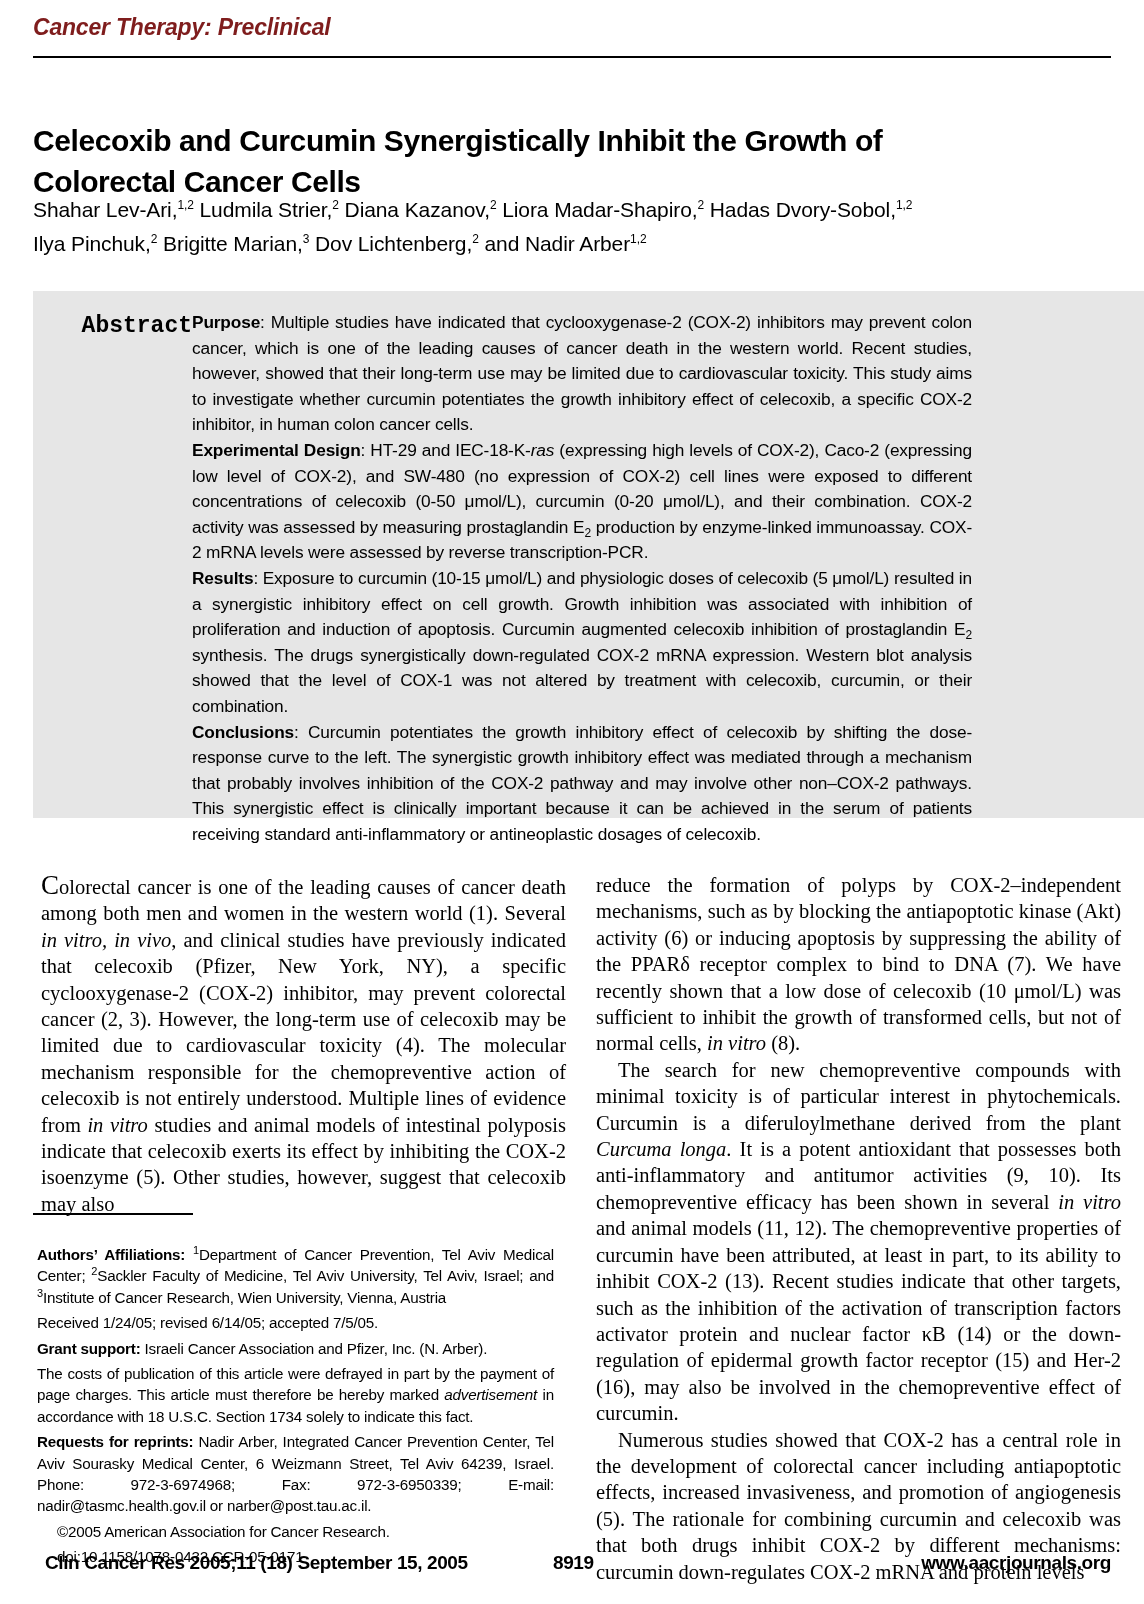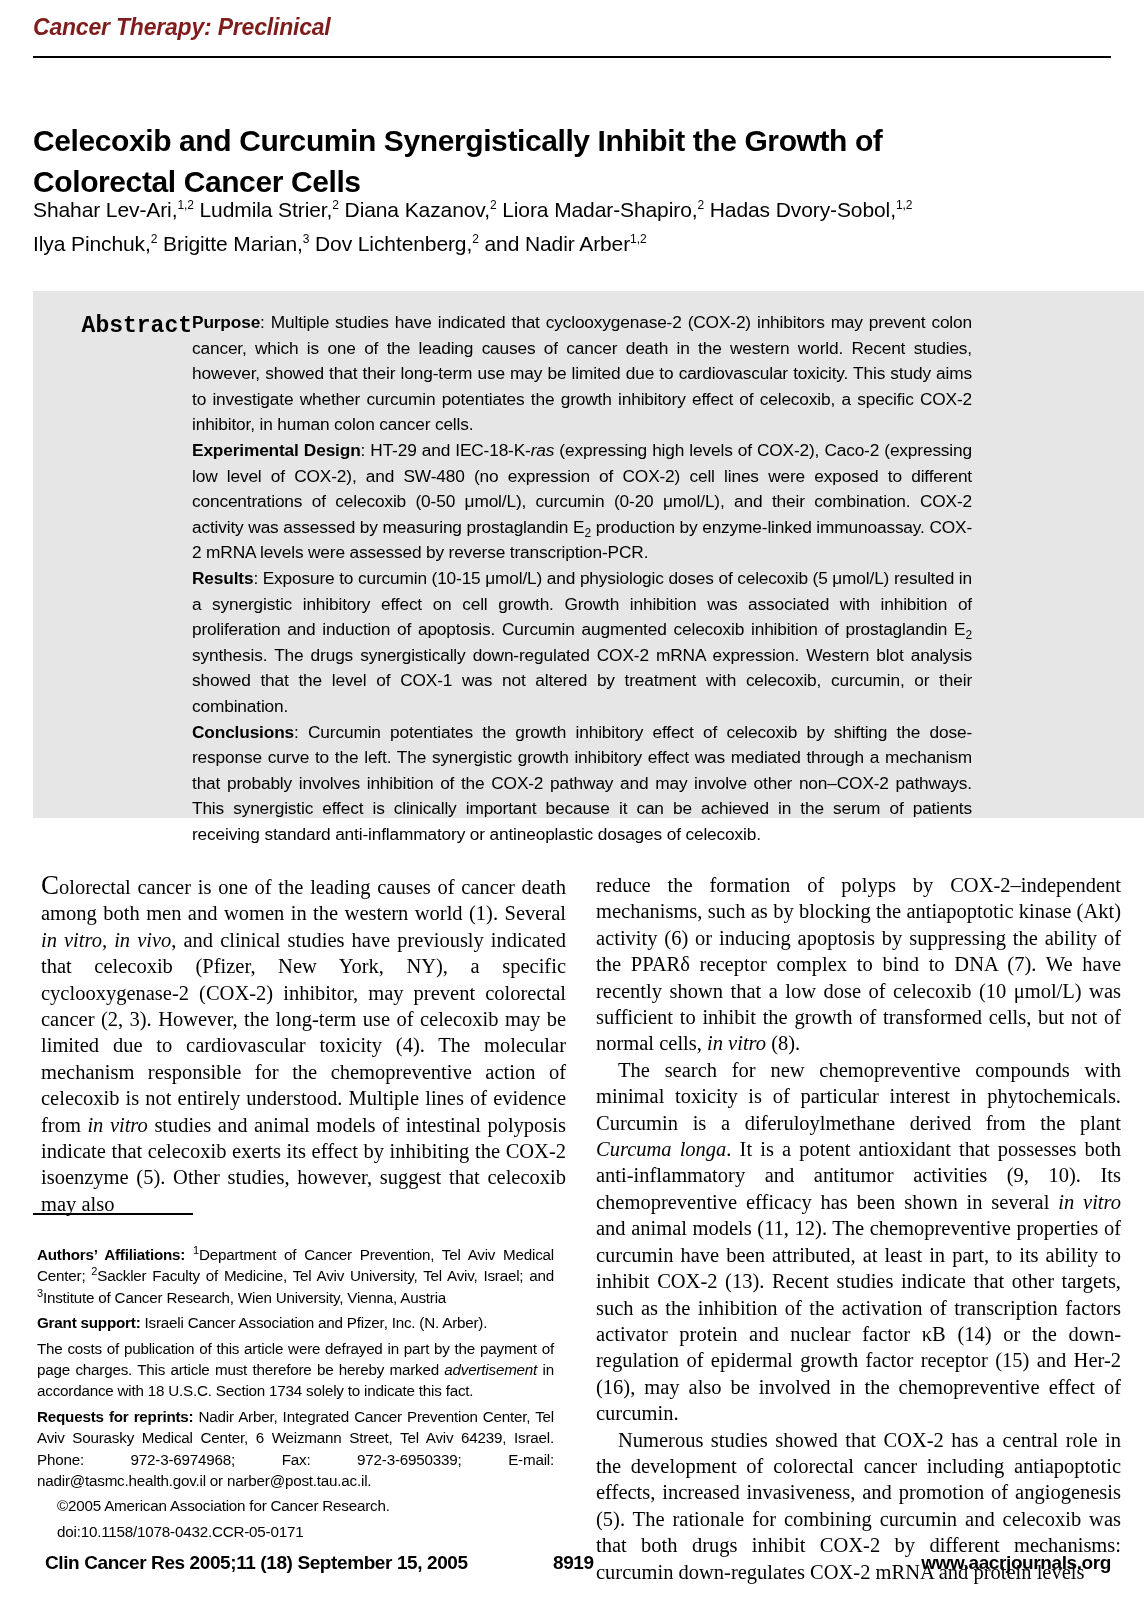--- a/index.html
+++ b/index.html
@@ -227,20 +227,21 @@
     <p><b>Conclusions</b><span>: Curcumin potentiates the growth inhibitory effect of celecoxib by shifting the dose-response curve to the left. The synergistic growth inhibitory effect was mediated through a mechanism that probably involves inhibition of the COX-2 pathway and may involve other non–COX-2 pathways. This synergistic effect is clinically important because it can be achieved in the serum of patients receiving standard anti-inflammatory or antineoplastic dosages of celecoxib.</span></p>
   </div>
 
   <div class="col col-left">
     <p><span class="dropcap">C</span><span>olorectal cancer is one of the leading causes of cancer death among both men and women in the western world (1). Several </span><i>in vitro, in vivo</i><span>, and clinical studies have previously indicated that celecoxib (Pfizer, New York, NY), a specific cyclooxygenase-2 (COX-2) inhibitor, may prevent colorectal cancer (2, 3). However, the long-term use of celecoxib may be limited due to cardiovascular toxicity (4). The molecular mechanism responsible for the chemopreventive action of celecoxib is not entirely understood. Multiple lines of evidence from </span><i>in vitro</i><span> studies and animal models of intestinal polyposis indicate that celecoxib exerts its effect by inhibiting the COX-2 isoenzyme (5). Other studies, however, suggest that celecoxib may also</span></p>
   </div>
 
   <div class="fn-rule"></div>
   <div class="footnotes">
     <p><b>Authors’ Affiliations:</b> <sup>1</sup><span>Department of Cancer Prevention, Tel Aviv Medical Center; </span><sup>2</sup><span>Sackler Faculty of Medicine, Tel Aviv University, Tel Aviv, Israel; and </span><sup>3</sup><span>Institute of Cancer Research, Wien University, Vienna, Austria</span></p>
+    <p class="nojust">Received 1/24/05; revised 6/14/05; accepted 7/5/05.</p>
     <p class="nojust"><b>Grant support:</b><span> Israeli Cancer Association and Pfizer, Inc. (N. Arber).</span></p>
     <p><span>The costs of publication of this article were defrayed in part by the payment of page charges. This article must therefore be hereby marked </span><i>advertisement</i><span> in accordance with 18 U.S.C. Section 1734 solely to indicate this fact.</span></p>
     <p><b>Requests for reprints:</b><span> Nadir Arber, Integrated Cancer Prevention Center, Tel Aviv Sourasky Medical Center, 6 Weizmann Street, Tel Aviv 64239, Israel. Phone: 972-3-6974968; Fax: 972-3-6950339; E-mail: nadir@tasmc.health.gov.il or narber@post.tau.ac.il.</span></p>
     <p class="nojust copy">©2005 American Association for Cancer Research.</p>
     <p class="nojust copy">doi:10.1158/1078-0432.CCR-05-0171</p>
   </div>
 
   <div class="col col-right">
     <p><span>reduce the formation of polyps by COX-2–independent mechanisms, such as by blocking the antiapoptotic kinase (Akt) activity (6) or inducing apoptosis by suppressing the ability of the PPARδ receptor complex to bind to DNA (7). We have recently shown that a low dose of celecoxib (10 μmol/L) was sufficient to inhibit the growth of transformed cells, but not of normal cells, </span><i>in vitro</i><span> (8).</span></p>
     <p class="indent"><span>The search for new chemopreventive compounds with minimal toxicity is of particular interest in phytochemicals. Curcumin is a diferuloylmethane derived from the plant </span><i>Curcuma longa</i><span>. It is a potent antioxidant that possesses both anti-inflammatory and antitumor activities (9, 10). Its chemopreventive efficacy has been shown in several </span><i>in vitro</i><span> and animal models (11, 12). The chemopreventive properties of curcumin have been attributed, at least in part, to its ability to inhibit COX-2 (13). Recent studies indicate that other targets, such as the inhibition of the activation of transcription factors activator protein and nuclear factor κB (14) or the down-regulation of epidermal growth factor receptor (15) and Her-2 (16), may also be involved in the chemopreventive effect of curcumin.</span></p>

